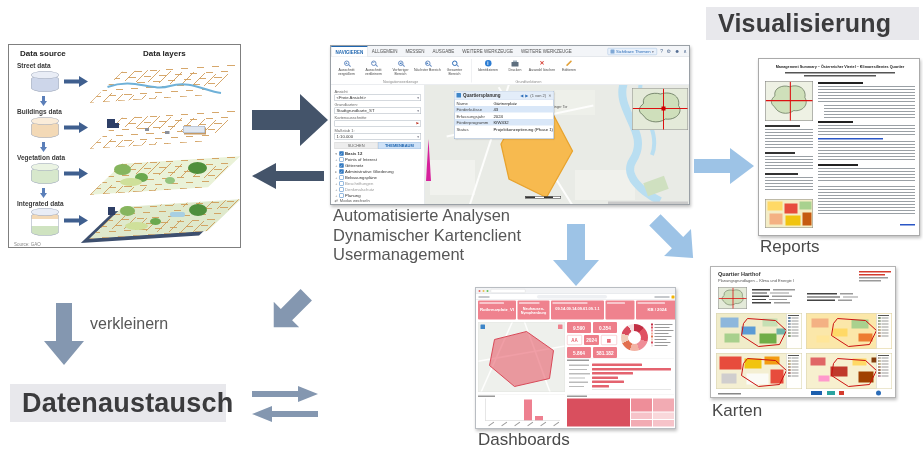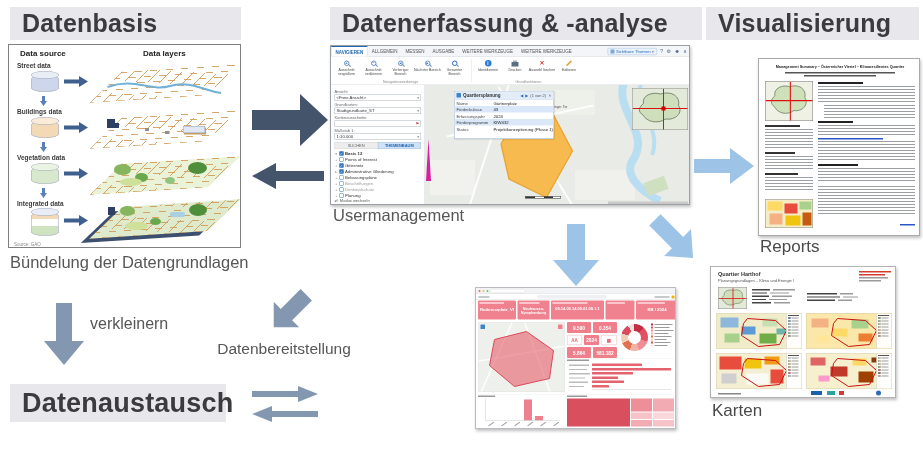--- a/index.html
+++ b/index.html
@@ -91,22 +91,20 @@
 .chip{display:flex;align-items:center;gap:2px}
 .csq{width:5px;height:4px;border:0.5px solid #999}
 .cbar{width:14px;height:2px;background:#9a9a9a}
 .arrowsvg{position:absolute;overflow:visible}
 </style>
 </head>
 <body>
 
 <div id="canvas">
 
-  <div class="hdr" style="left:10px;top:7px;width:231px;height:33px;font-size:25px">Datenbasis</div>
-  <div class="hdr" style="left:330px;top:7px;width:372px;height:33px;font-size:25px">Datenerfassung &amp; -analyse</div>
   <div class="hdr" style="left:10px;top:384px;width:216px;height:38px;font-size:27px">Datenaustausch</div>
   <div class="hdr" style="left:706px;top:7px;width:213px;height:33px;font-size:25px">Visualisierung</div>
 
   <div class="panel" style="left:8px;top:44px;width:233px;height:204px;border:1px solid #7f7f7f;box-shadow:none">
     <div class="sw" style="width:466px;height:408px">
       <div class="fhead" style="left:22px;top:8px">Data source</div>
       <div class="fhead" style="left:268px;top:8px">Data layers</div>
 
       <div class="flabel" style="left:16px;top:34px">Street data</div>
       <div class="cyl" style="left:44px;top:52px;height:46px">
@@ -210,28 +208,28 @@
       <polygon points="0,11 36,11 36,0 60,18 36,36 36,25 0,25" fill="#9DC3E6"></polygon>
     </svg>
   <svg class="arrowsvg" style="left:553px;top:224px" width="46" height="62">
       <polygon points="14,0 32,0 32,36 46,36 23,62 0,36 14,36" fill="#9DC3E6"></polygon>
     </svg>
   <svg class="arrowsvg" style="left:655px;top:212px;transform:rotate(-45deg)" width="38" height="54">
       <polygon points="11,0 27,0 27,32 38,32 19,54 0,32 11,32" fill="#9DC3E6"></polygon>
     </svg>
 
   <div class="gtext" style="left:10px;top:252px;font-size:16.5px;line-height:21px;font-weight:500">
-    <div>Bündelung der Datengrundlagen</div>
   </div>
   <div class="gtext" style="left:90px;top:315px;font-size:16px;font-weight:500">verkleinern</div>
   <div class="gtext" style="left:200px;top:339px;width:168px;text-align:center;font-size:15.5px;line-height:19px;font-weight:500">
-    <div>Datenbereitstellung</div>
   </div>
 
   <div class="gtext" style="left:333px;top:206px;font-size:16.5px;line-height:19.6px;font-weight:500">
+    <div>Automatisierte Analysen</div>
+    <div>Dynamischer Kartenclient</div>
     <div>Usermanagement</div>
   </div>
 
   <div class="panel" style="left:330px;top:45px;width:360px;height:160px;border:1px solid #9aa0a6">
     <div class="sw" style="width:720px;height:320px">
       <div class="tabbar">
         <div class="tab act">NAVIGIEREN</div>
         <div class="tab">ALLGEMEIN</div>
         <div class="tab">MESSEN</div>
         <div class="tab">AUSGABE</div>
@@ -637,20 +635,21 @@
         <div class="patch" style="left:0;top:8px;width:126px;height:56px;background:#d94f5e"></div>
         <div class="patch" style="left:128px;top:8px;width:42px;height:26px;background:#ee8e99"></div>
         <div class="patch" style="left:172px;top:8px;width:42px;height:26px;background:#f2abb3"></div>
         <div class="patch" style="left:128px;top:36px;width:42px;height:13px;background:#f6c3c9"></div>
         <div class="patch" style="left:172px;top:36px;width:42px;height:13px;background:#f9d8db"></div>
         <div class="patch" style="left:128px;top:51px;width:42px;height:13px;background:#f2abb3"></div>
         <div class="patch" style="left:172px;top:51px;width:42px;height:13px;background:#f6c3c9"></div>
       </div>
     </div>
   </div>
+  <div class="cap" style="left:478px;top:430px">Dashboards</div>
 
   <div class="panel" style="left:710px;top:266px;width:186px;height:132px;border:1px solid #b3b3b3">
     <div class="sw" style="width:372px;height:264px">
       <div class="abs" style="left:14px;top:8px;font-size:11px;font-weight:700;color:#333">Quartier Harthof</div>
       <div class="abs" style="left:14px;top:22px;font-size:8px;color:#555">Planungsgrundlagen – Klima und Energie I</div>
       <div class="bar" style="left:296px;top:8px;width:64px;height:3px;background:#d43c2e"></div>
       <div class="bar" style="left:296px;top:14px;width:52px;height:3px;background:#d43c2e"></div>
       <div class="bar" style="left:296px;top:20px;width:58px;height:2.5px;background:#9a9a9a"></div>
       <div class="bar" style="left:296px;top:26px;width:44px;height:2.5px;background:#9a9a9a"></div>
       <div class="ovmap" style="left:14px;top:40px;width:58px;height:44px">

